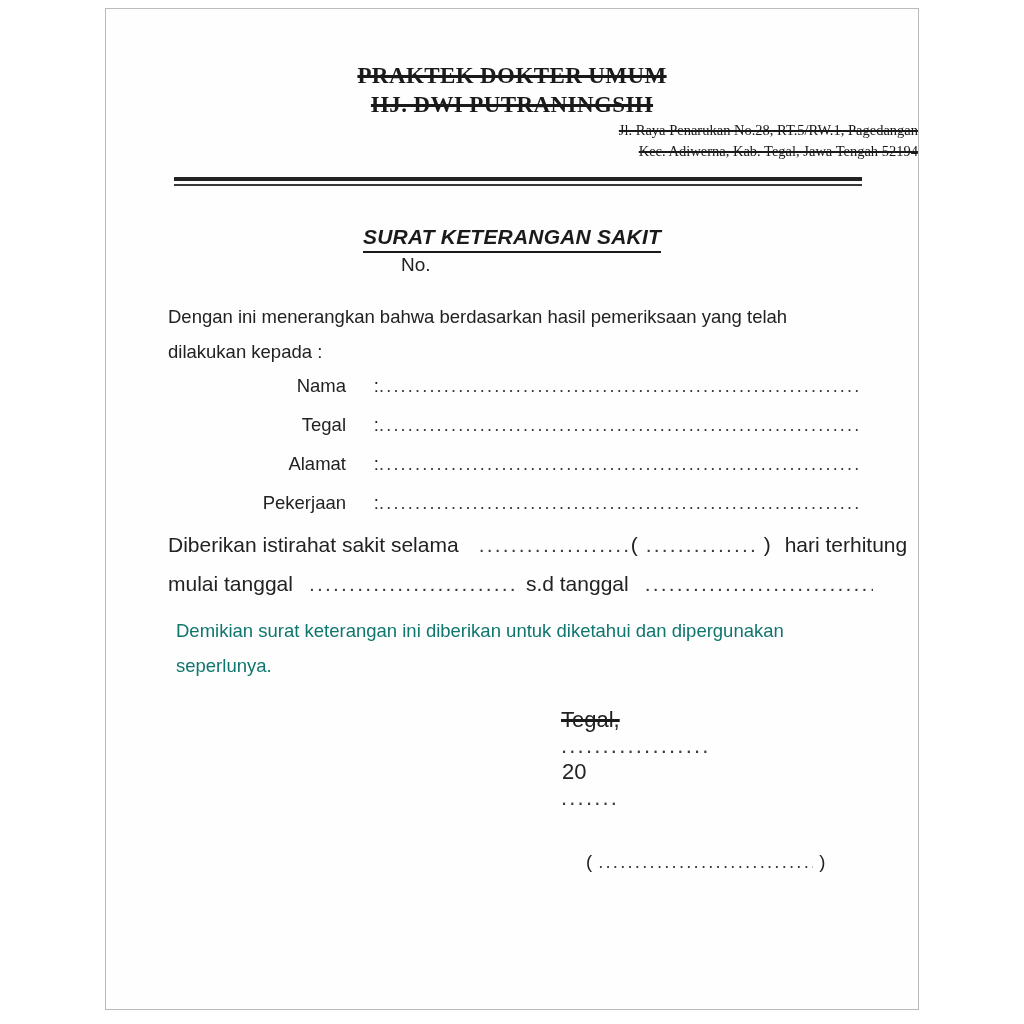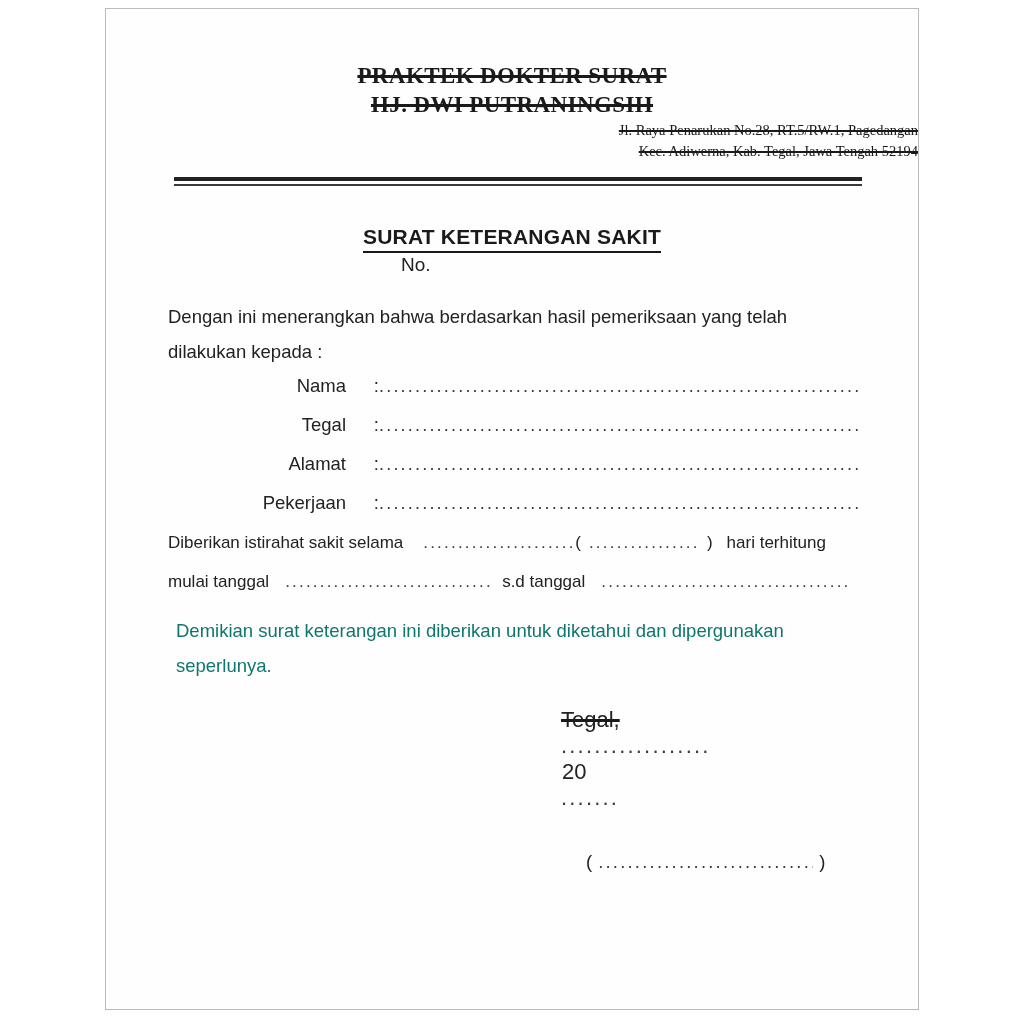--- a/index.html
+++ b/index.html
@@ -87,20 +87,21 @@
     text-align: center;
   }
   .doc-title-text {
     display: inline-block;
     font-size: 21px;
     font-weight: bold;
     color: #1a1a1a;
     letter-spacing: 0.2px;
     border-bottom: 2px solid #1a1a1a;
     padding-bottom: 2px;
+    font-style: italic;
   }
   .doc-number {
     position: absolute;
     left: 295px;
     top: 245px;
     font-size: 19px;
     color: #222222;
   }
 
   
@@ -145,21 +146,21 @@
     letter-spacing: 2.2px;
     font-size: 18px;
   }
 
   
   .rest-block {
     position: absolute;
     left: 62px;
     top: 524px;
     width: 705px;
-    font-size: 17px;
+    font-size: 21px;
     color: #222222;
   }
   .rest-line {
     display: flex;
     align-items: baseline;
     height: 39px;
     white-space: nowrap;
   }
   .dots-inline {
     color: #3a3a3a;
@@ -227,21 +228,21 @@
     margin: 0 6px;
   }
 </style>
 </head>
 <body>
 
 <div id="canvas">
   <div class="sheet">
 
     <div class="letterhead">
-      <div class="lh-name1">PRAKTEK DOKTER SURAT</div>
+      <div class="lh-name1">PRAKTEK DOKTER UMUM</div>
       <div class="lh-name2">HJ. DWI PUTRANINGSIH</div>
       <div class="lh-addr1">Jl. Raya Penarukan No.28, RT.5/RW.1, Pagedangan</div>
       <div class="lh-addr2">Kec. Adiwerna, Kab. Tegal, Jawa Tengah 52194</div>
     </div>
 
     <div class="rule-wrap">
       <div class="rule-thick"></div>
       <div class="rule-gap"></div>
       <div class="rule-thin"></div>
     </div>

